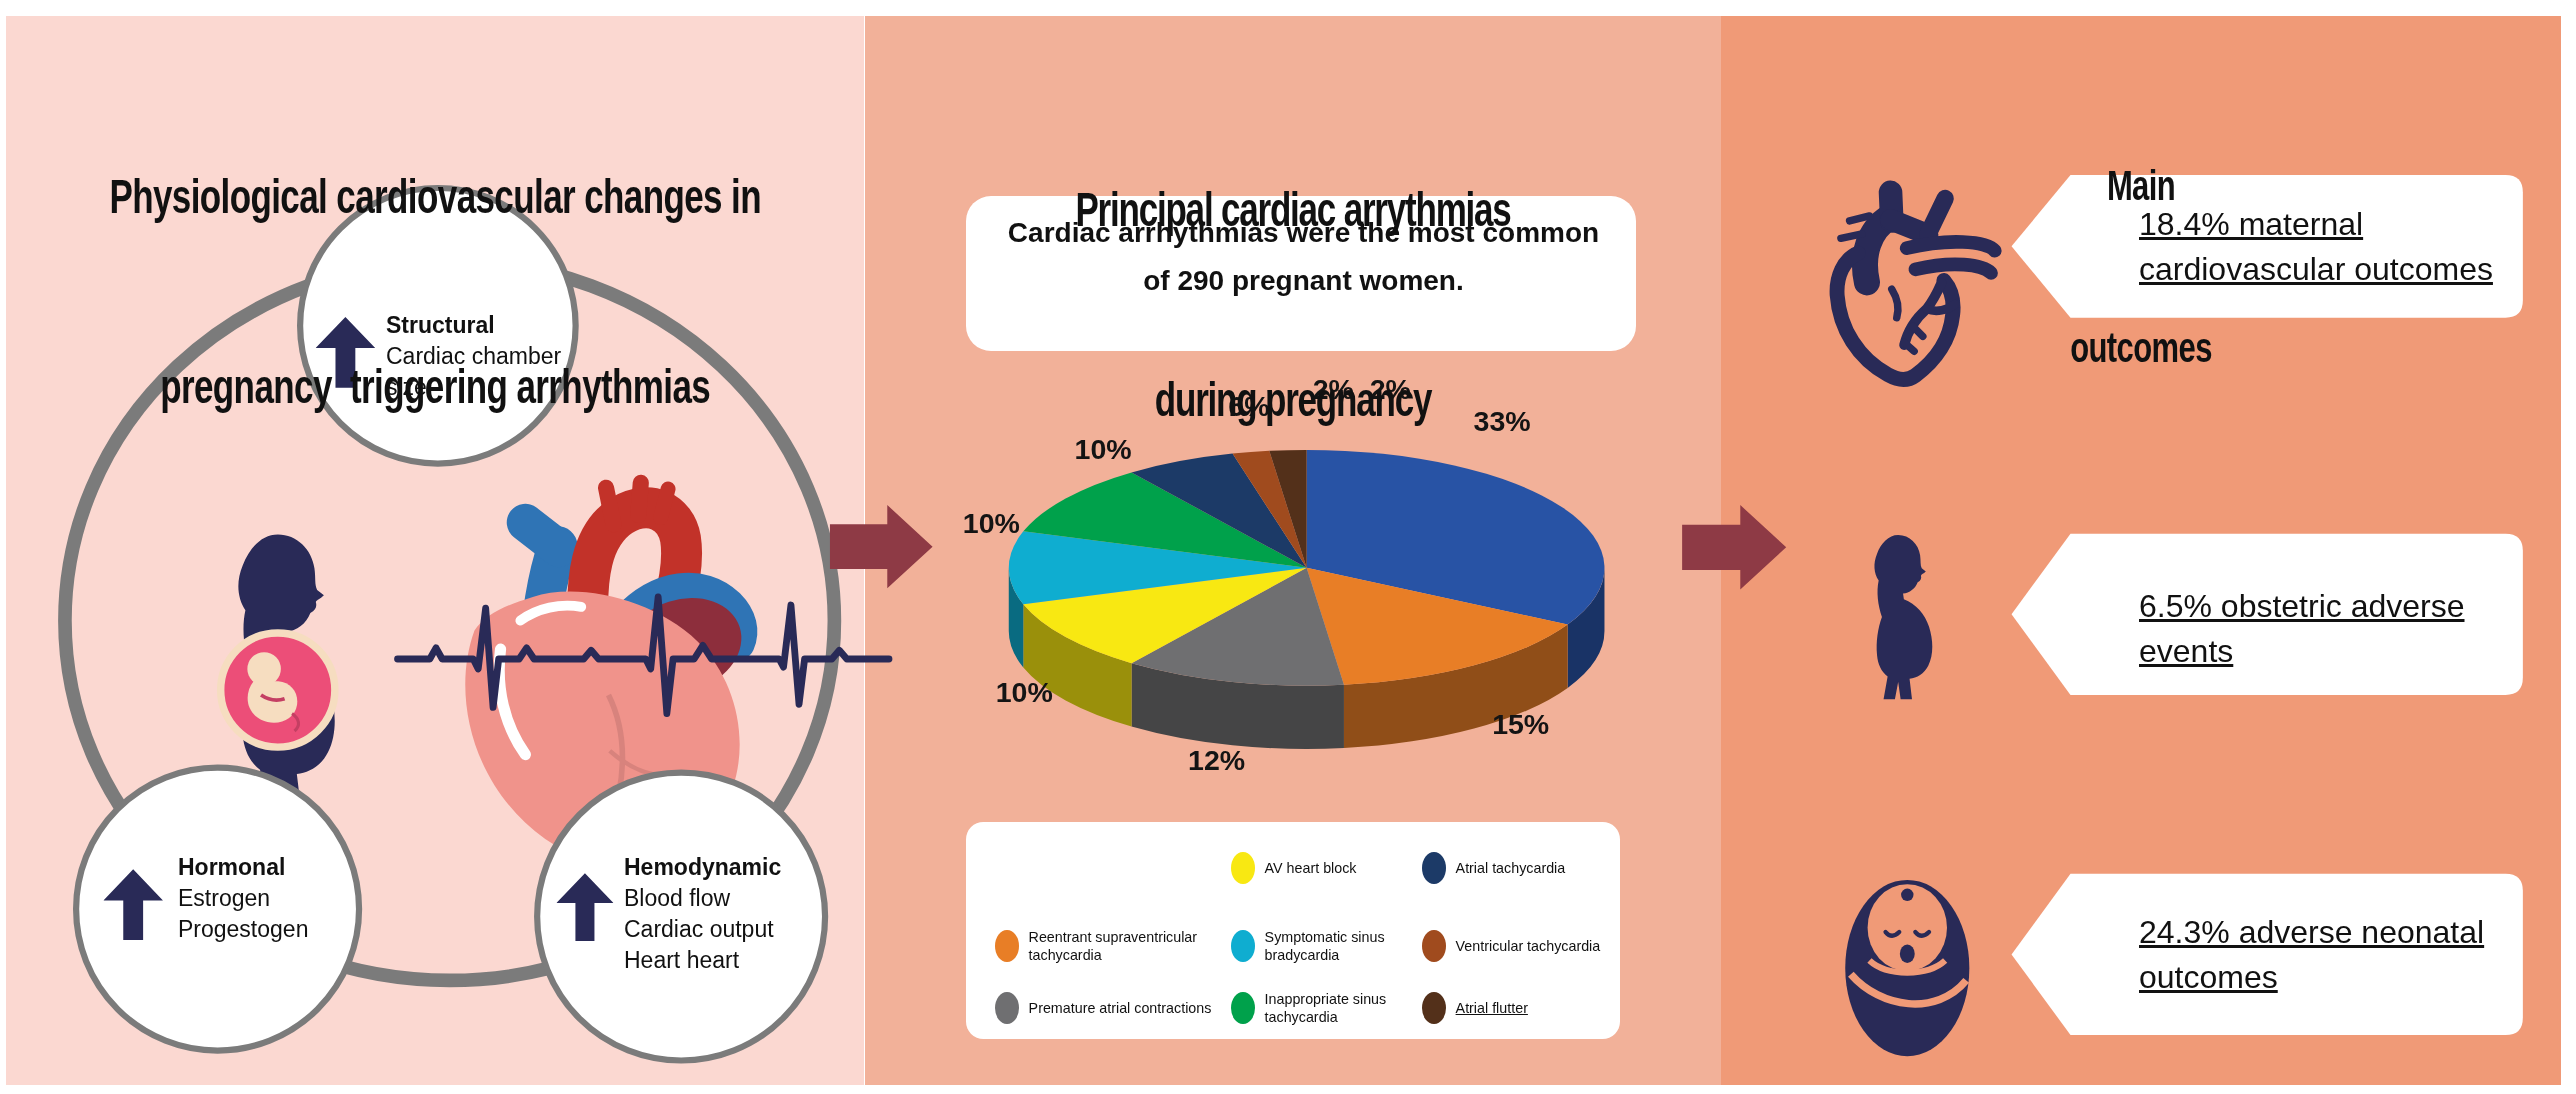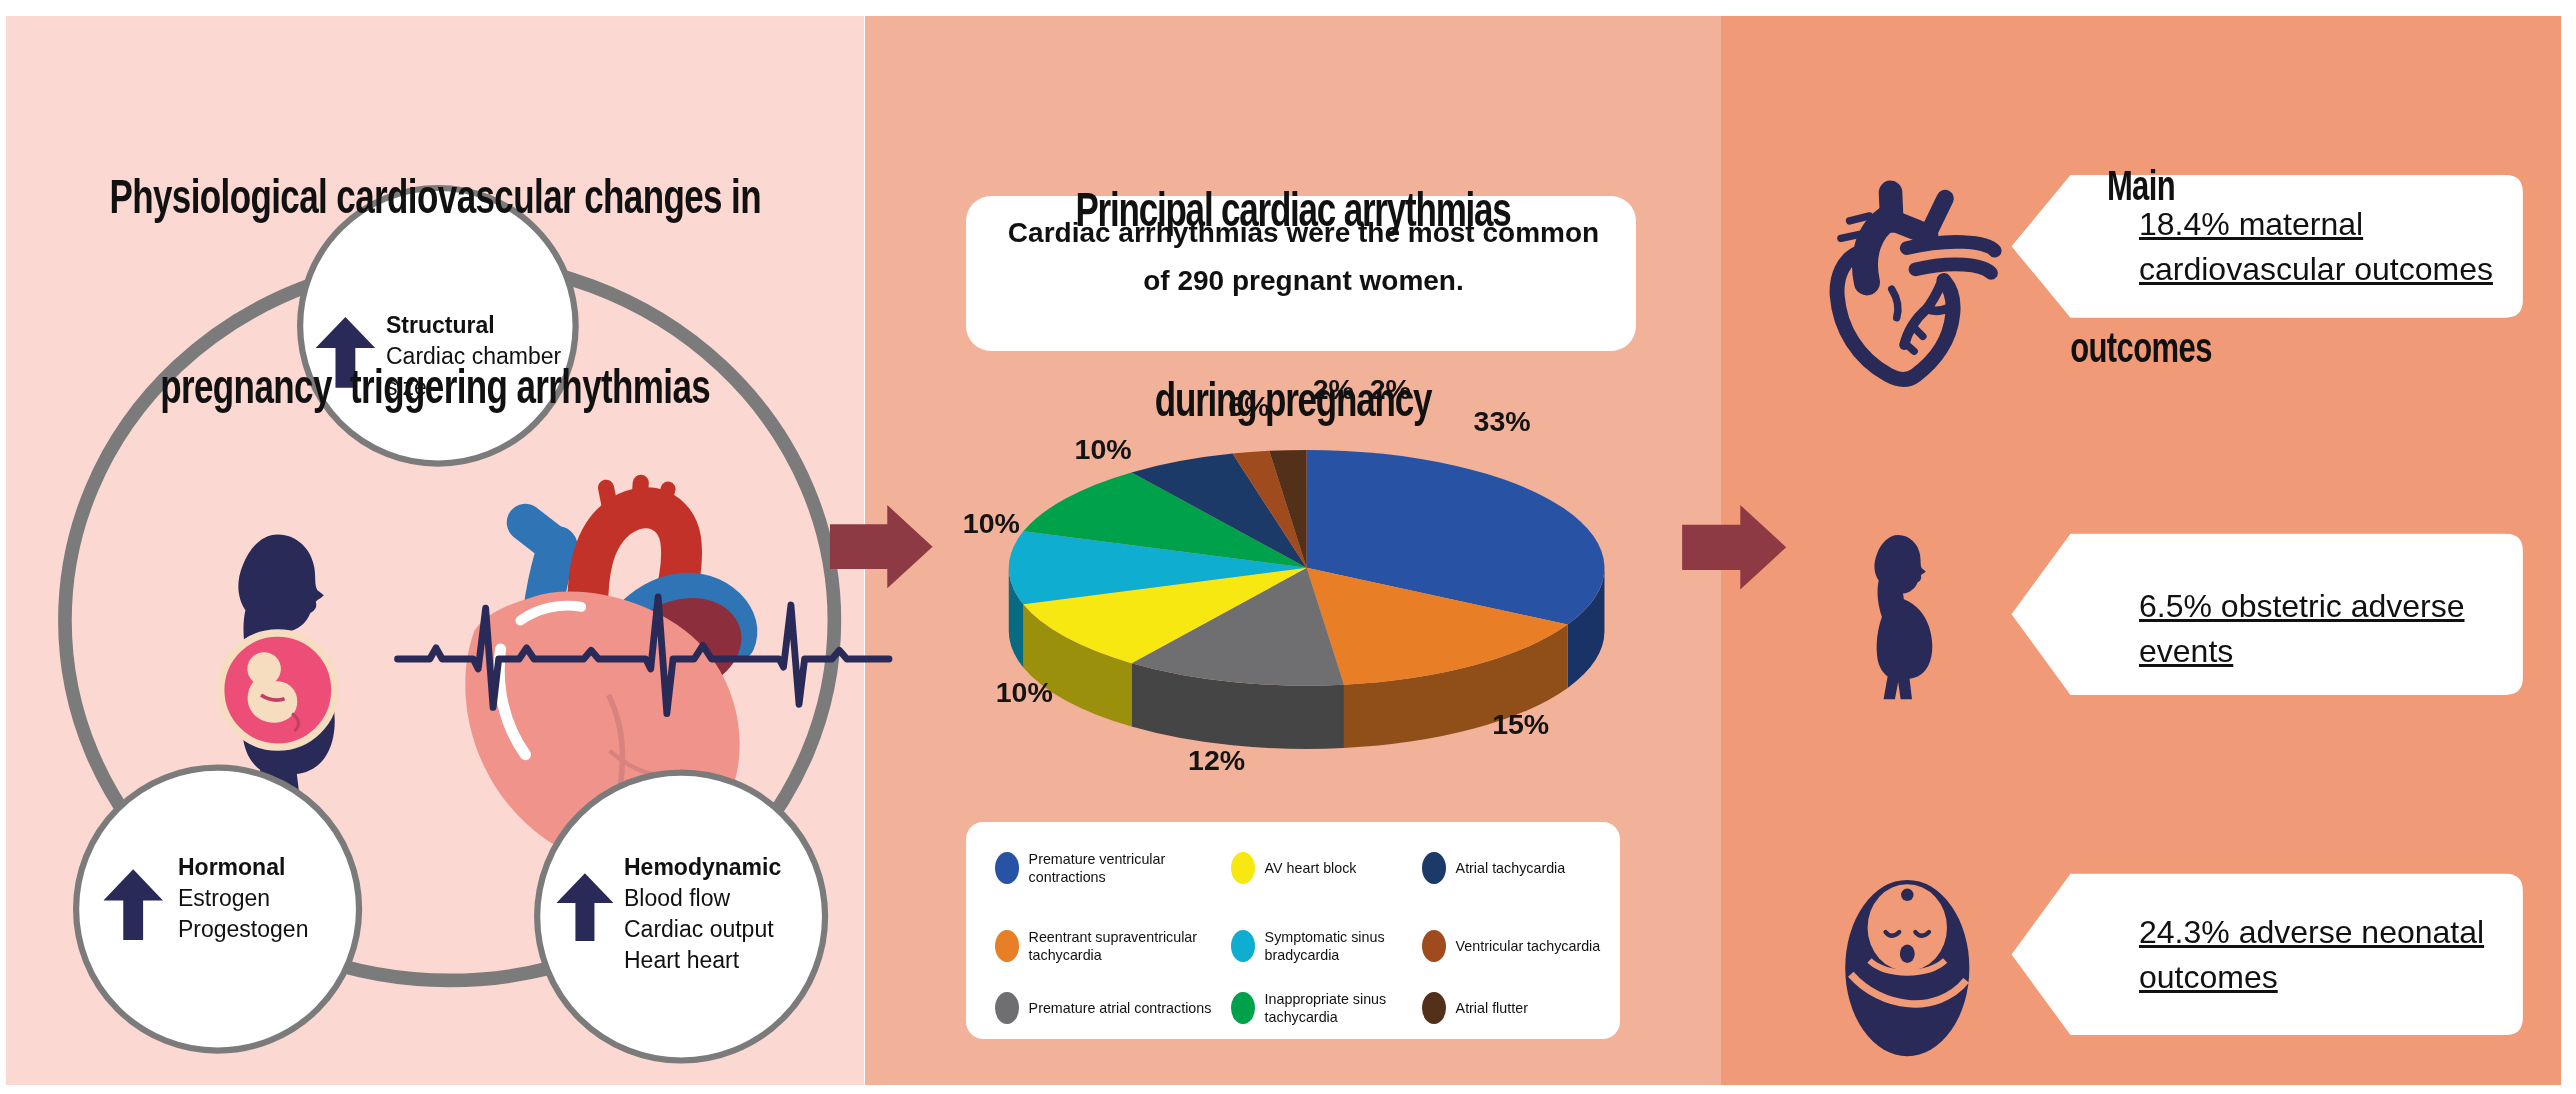--- a/index.html
+++ b/index.html
@@ -214,24 +214,20 @@
   <div>Principal cardiac arrythmias</div>
   <div>during pregnancy</div>
 </div>
 
 <div class="overlay card-text" style="left:993px;top:209px;width:621px;text-align:center;">
   <div>Cardiac arrhythmias were the most common</div>
   <div>of 290 pregnant women.</div>
 </div>
 
 <div class="overlay" style="left:966px;top:822px;width:654px;height:217px;">
-  <div class="legend-item" style="left:29px;top:13px;">
-    <span class="legend-dot" style="background: rgb(40, 83, 165);"></span>
-    <span class="legend-label" style="width:186px;">Premature ventricular contractions</span>
-  </div>
   <div class="legend-item" style="left:29px;top:91px;">
     <span class="legend-dot" style="background: rgb(232, 126, 38);"></span>
     <span class="legend-label" style="width:186px;">Reentrant supraventricular tachycardia</span>
   </div>
   <div class="legend-item" style="left:29px;top:153px;">
     <span class="legend-dot" style="background: rgb(111, 111, 113);"></span>
     <span class="legend-label" style="width:186px;">Premature atrial contractions</span>
   </div>
   <div class="legend-item" style="left:265px;top:13px;">
     <span class="legend-dot" style="background: rgb(248, 232, 18);"></span>
@@ -248,21 +244,21 @@
   <div class="legend-item" style="left:456px;top:13px;">
     <span class="legend-dot" style="background: rgb(28, 58, 103);"></span>
     <span class="legend-label" style="width:180px;">Atrial tachycardia</span>
   </div>
   <div class="legend-item" style="left:456px;top:91px;">
     <span class="legend-dot" style="background: rgb(160, 75, 30);"></span>
     <span class="legend-label" style="width:180px;">Ventricular tachycardia</span>
   </div>
   <div class="legend-item" style="left:456px;top:153px;">
     <span class="legend-dot" style="background: rgb(83, 48, 26);"></span>
-    <span class="legend-label" style="width:180px;">Atrial flutter</span>
+    <span class="legend-label" style="width:180px;text-decoration:underline;">Atrial flutter</span>
   </div>
 </div>
 
 <div class="overlay big-title right-title" style="left:1721px;top:51px;width:840px;">
   <div>Main</div>
   <div>outcomes</div>
 </div>
 
 <div class="outcome-text" style="left:2139px;top:202px;">
   <div class="outcome-line">18.4% maternal</div>

